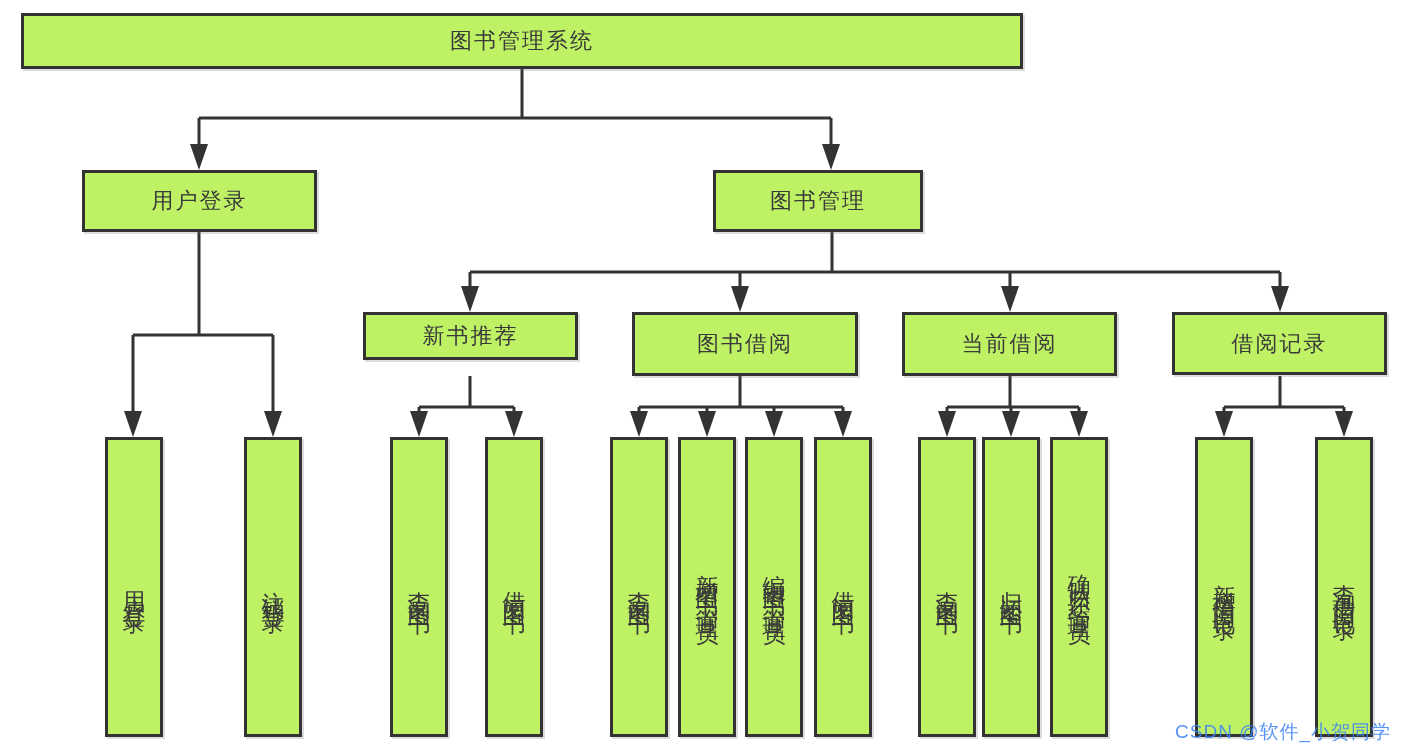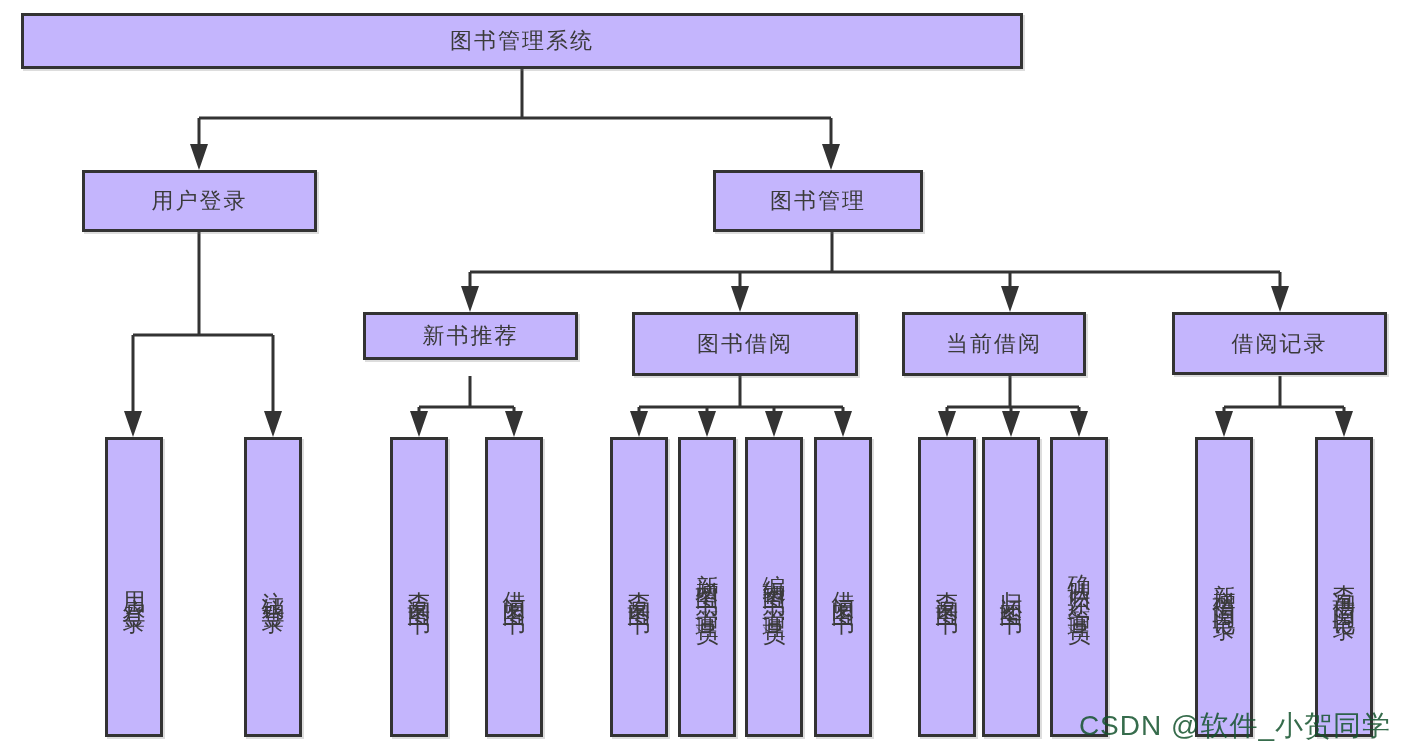--- a/index.html
+++ b/index.html
@@ -21,21 +21,21 @@
     stroke: #333333;
     stroke-width: 3;
   }
   .wires .arrow {
     fill: #333333;
     stroke: none;
   }
   .box {
     position: absolute;
     box-sizing: border-box;
-    background: #c4b5fd;
+    background: #bef264;
     border: 3px solid #333333;
     box-shadow: 2px 2px 0 rgba(120,120,120,0.25);
     display: flex;
     align-items: center;
     justify-content: center;
     color: #3a3a3a;
   }
   .box .hlabel {
     font-size: 22px;
     letter-spacing: 2px;
@@ -46,22 +46,22 @@
     text-orientation: mixed;
     font-size: 23px;
     letter-spacing: 7px;
     line-height: 1;
     white-space: nowrap;
   }
   .watermark {
     position: absolute;
     right: 14px;
     bottom: 2px;
-    font-size: 28px;
-    color: #14532d;
+    font-size: 19px;
+    color: #3b82f6;
     opacity: 0.85;
     letter-spacing: 1px;
     white-space: nowrap;
   }
 </style>
 </head>
 <body>
 
 <div class="canvas">
 
@@ -97,21 +97,21 @@
   <div class="box" style="left:713px;top:170px;width:210px;height:62px">
     <span class="hlabel">图书管理</span>
   </div>
 
   <div class="box" style="left:363px;top:312px;width:215px;height:48px">
     <span class="hlabel">新书推荐</span>
   </div>
   <div class="box" style="left:632px;top:312px;width:226px;height:64px">
     <span class="hlabel">图书借阅</span>
   </div>
-  <div class="box" style="left:902px;top:312px;width:184px;height:64px">
+  <div class="box" style="left:902px;top:312px;width:215px;height:64px">
     <span class="hlabel">当前借阅</span>
   </div>
   <div class="box" style="left:1172px;top:312px;width:215px;height:63px">
     <span class="hlabel">借阅记录</span>
   </div>
 
   <div class="box" style="left:105px;top:437px;width:58px;height:300px">
     <span class="vlabel">用户登录</span>
   </div>
   <div class="box" style="left:244px;top:437px;width:58px;height:300px">

